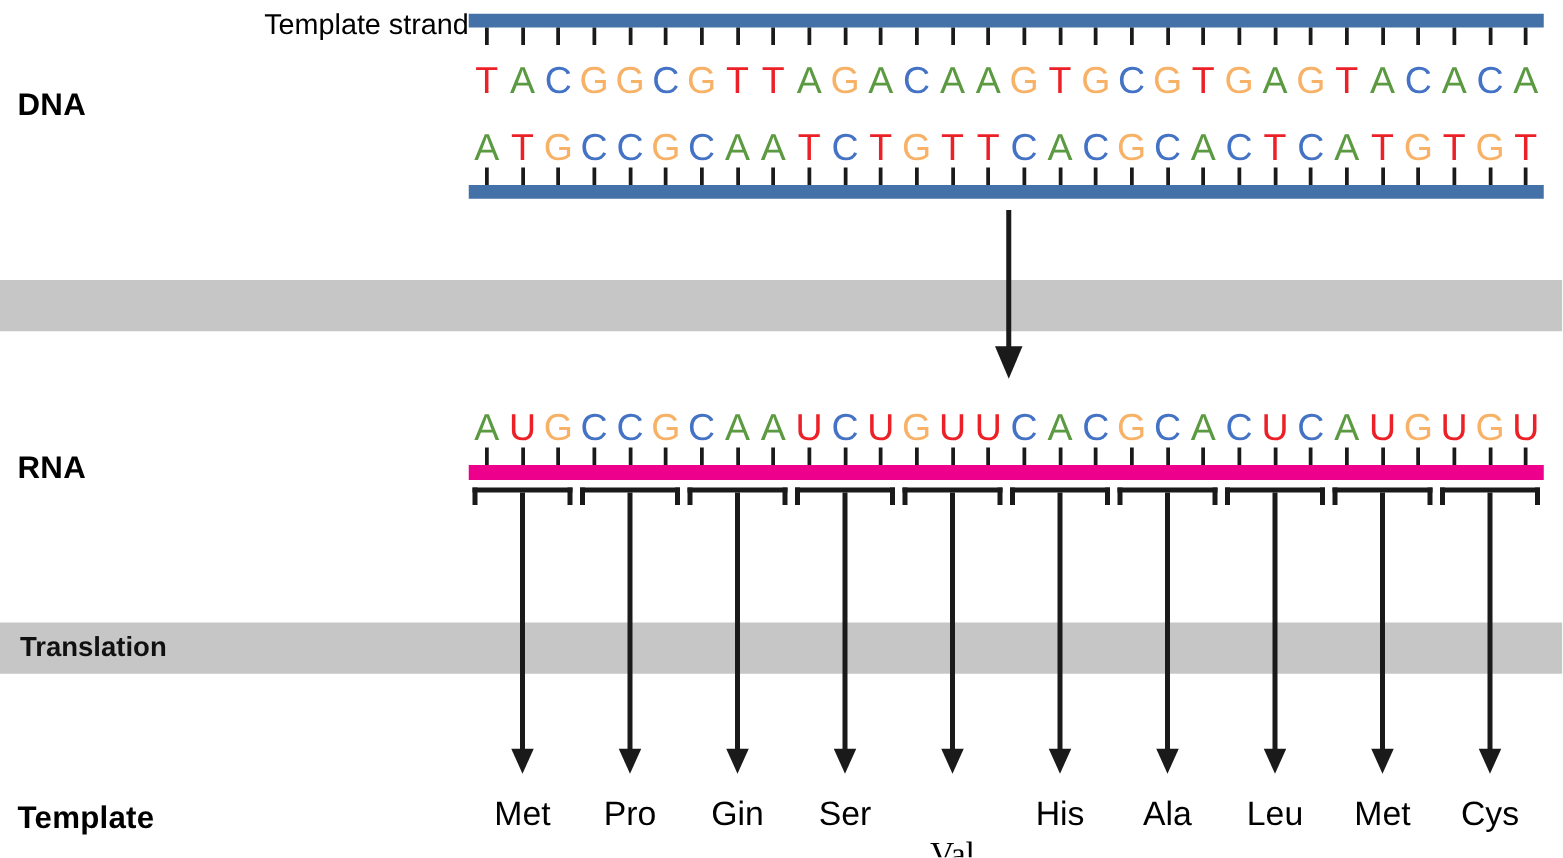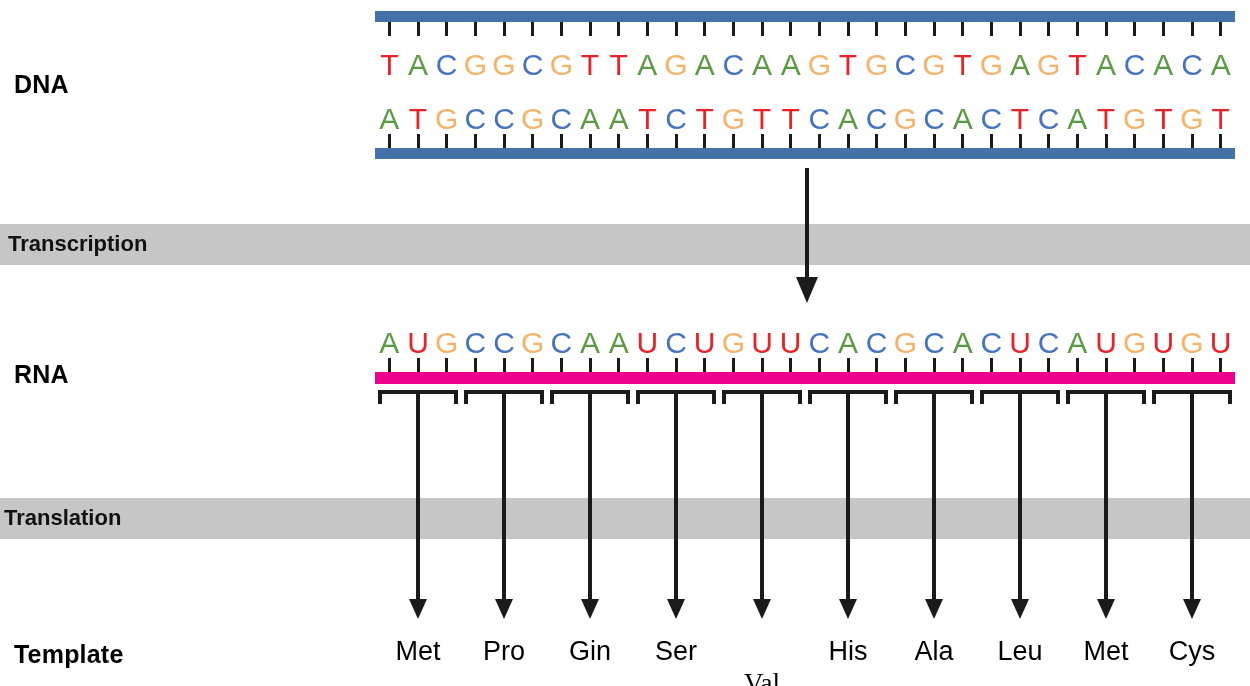--- a/index.html
+++ b/index.html
@@ -170,27 +170,27 @@
   }
 </style>
 </head>
 <body>
 
 <div id="canvas">
 
   <div class="process-band" style="top:224px; height:41px;"></div>
   <div class="process-band" style="top:498px; height:41px;"></div>
 
-  <div class="band-label" style="left:8px; top:231px;">Transcription</div>
-  <div class="band-label" style="left:4px; top:505px;">Translation</div>
+  <div class="band-label" style="left:16px; top:505px;">Translation</div>
 
   <div class="row-label" style="left:14px; top:70px;">DNA</div>
   <div class="row-label" style="left:14px; top:360px;">RNA</div>
   <div class="row-label" style="left:14px; top:640px;">Template</div>
 
+  <div class="template-label" style="left:150px; top:6px; width:225px;">Template strand</div>
 
   <div class="bar bar-dna" style="left:375px; top:11px; width:860px; height:11px;"></div>
   <div class="bar bar-dna" style="left:375px; top:148px; width:860px; height:11px;"></div>
 
   <div class="bar bar-rna" style="left:375px; top:372px; width:860px; height:12px;"></div>
 
   <div id="transcription-arrow" style="left:795px; top:168px; width:24px; height:135px;">
     <div class="shaft" style="height:112px;"></div>
     <div class="head" style="top:109px;"></div>
   </div>

